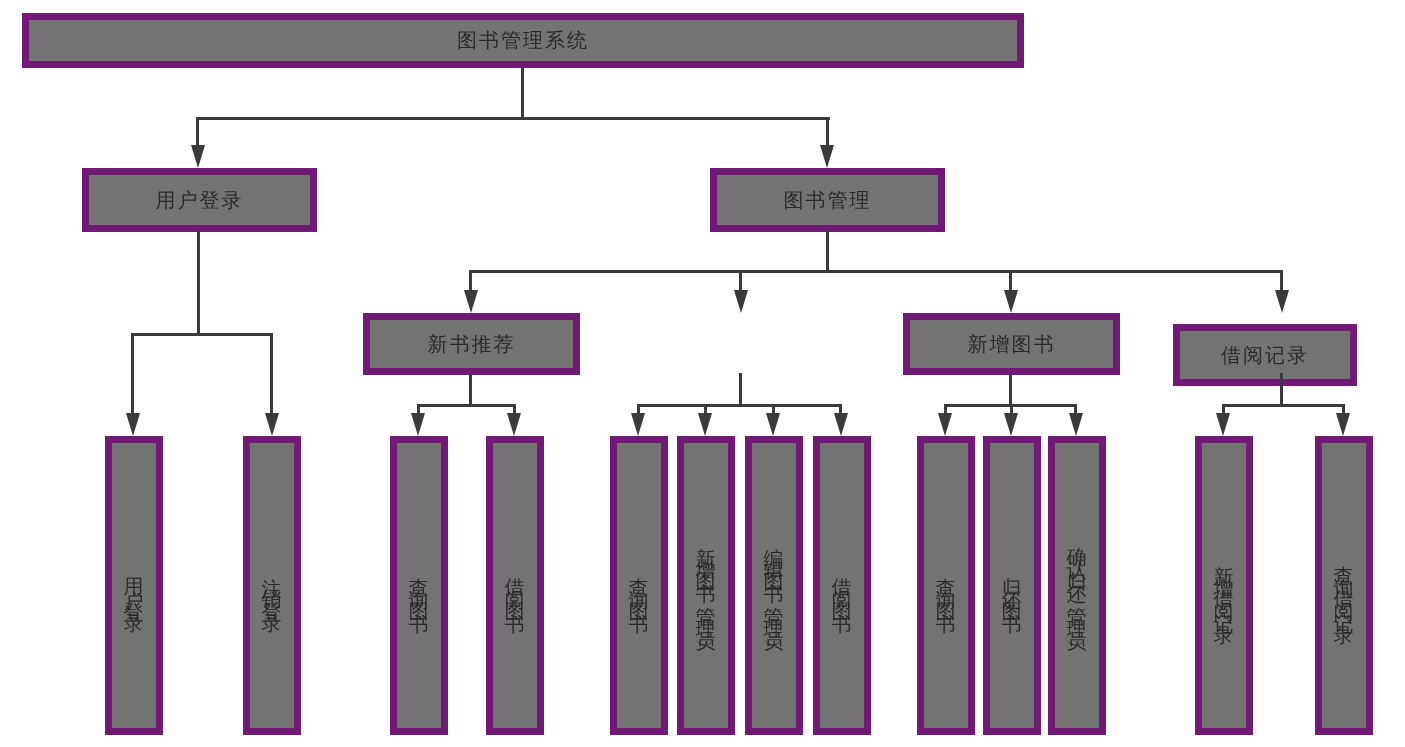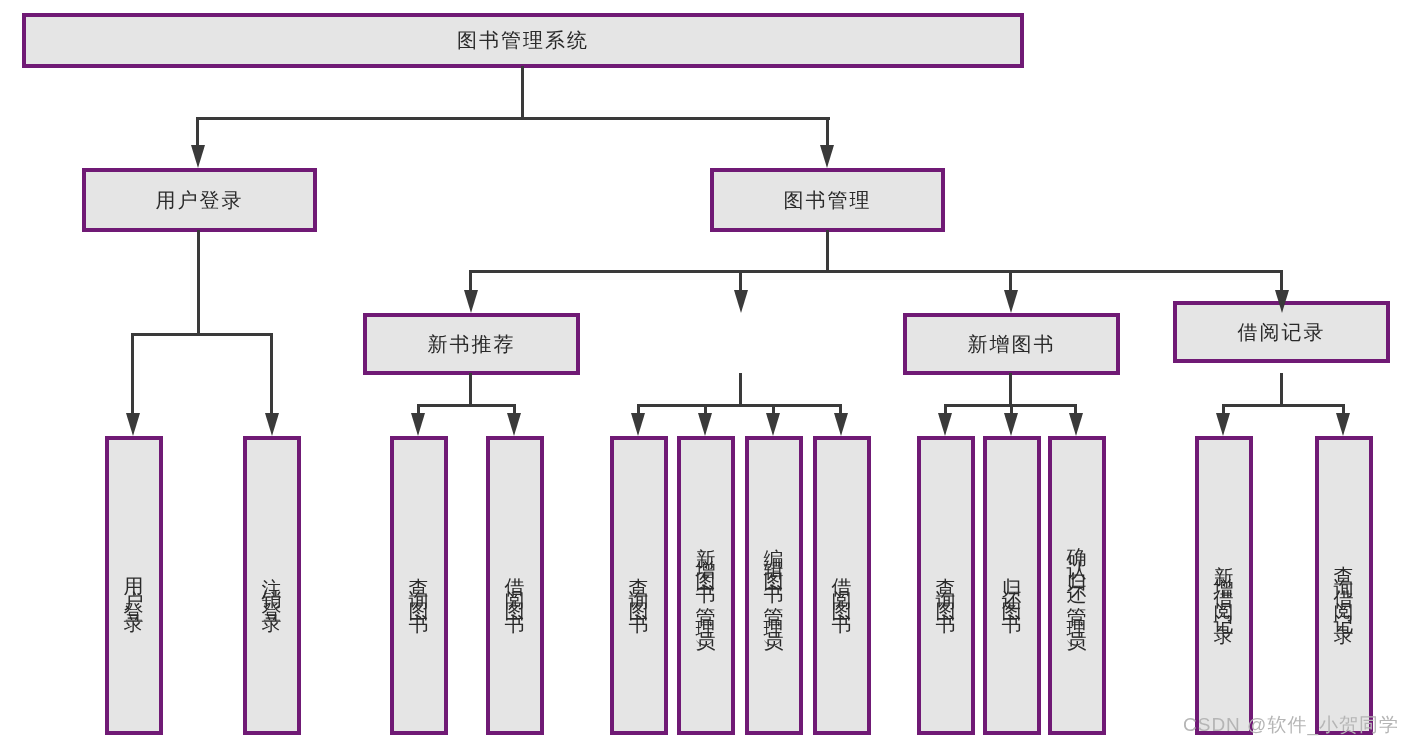--- a/index.html
+++ b/index.html
@@ -5,21 +5,21 @@
   html, body { margin: 0; padding: 0; background: #ffffff; }
   body {
     width: 1405px; height: 747px;
     font-family: "Liberation Sans", "DejaVu Sans", sans-serif;
     overflow: hidden;
   }
   .canvas { position: relative; width: 1405px; height: 747px; background: #ffffff; }
 
   .box {
     position: absolute; box-sizing: border-box;
-    border: 4px solid #701a75; background: #e5e5e5;
+    border: 7px solid #701a75; background: #737373;
     display: flex; align-items: center; justify-content: center;
     color: #2a2a2a;
   }
   .box.h { font-size: 20px; letter-spacing: 2px; }
   .box.v span {
     writing-mode: vertical-rl; text-orientation: mixed;
     font-size: 20px; letter-spacing: 12px; line-height: 1;
     white-space: nowrap;
   }
 
@@ -53,21 +53,21 @@
   <div class="box h" style="left:710px;top:168px;width:235px;height:64px">
     <span>图书管理</span>
   </div>
 
   <div class="box h" style="left:363px;top:313px;width:217px;height:62px">
     <span>新书推荐</span>
   </div>
   <div class="box h" style="left:903px;top:313px;width:217px;height:62px">
     <span>新增图书</span>
   </div>
-  <div class="box h" style="left:1173px;top:301px;width:217px;height:62px">
+  <div class="box h" style="left:1173px;top:324px;width:184px;height:62px">
     <span>借阅记录</span>
   </div>
 
   <div class="box v" style="left:105px;top:436px;width:58px;height:299px">
     <span>用户登录</span>
   </div>
   <div class="box v" style="left:243px;top:436px;width:58px;height:299px">
     <span>注销登录</span>
   </div>
 
@@ -160,15 +160,14 @@
   <div class="vl" style="left:1074px;top:404px;height:10px"></div>
   <div class="arrow" style="left:1069px;top:413px"></div>
 
   <div class="vl" style="left:1280px;top:373px;height:34px"></div>
   <div class="hl" style="left:1222px;top:404px;width:122px"></div>
   <div class="vl" style="left:1222px;top:404px;height:10px"></div>
   <div class="arrow" style="left:1216px;top:413px"></div>
   <div class="vl" style="left:1342px;top:404px;height:10px"></div>
   <div class="arrow" style="left:1336px;top:413px"></div>
 
-  <div class="wm">CSDN @软件_小贺同学</div>
 
 </div>
 
 </body></html>

